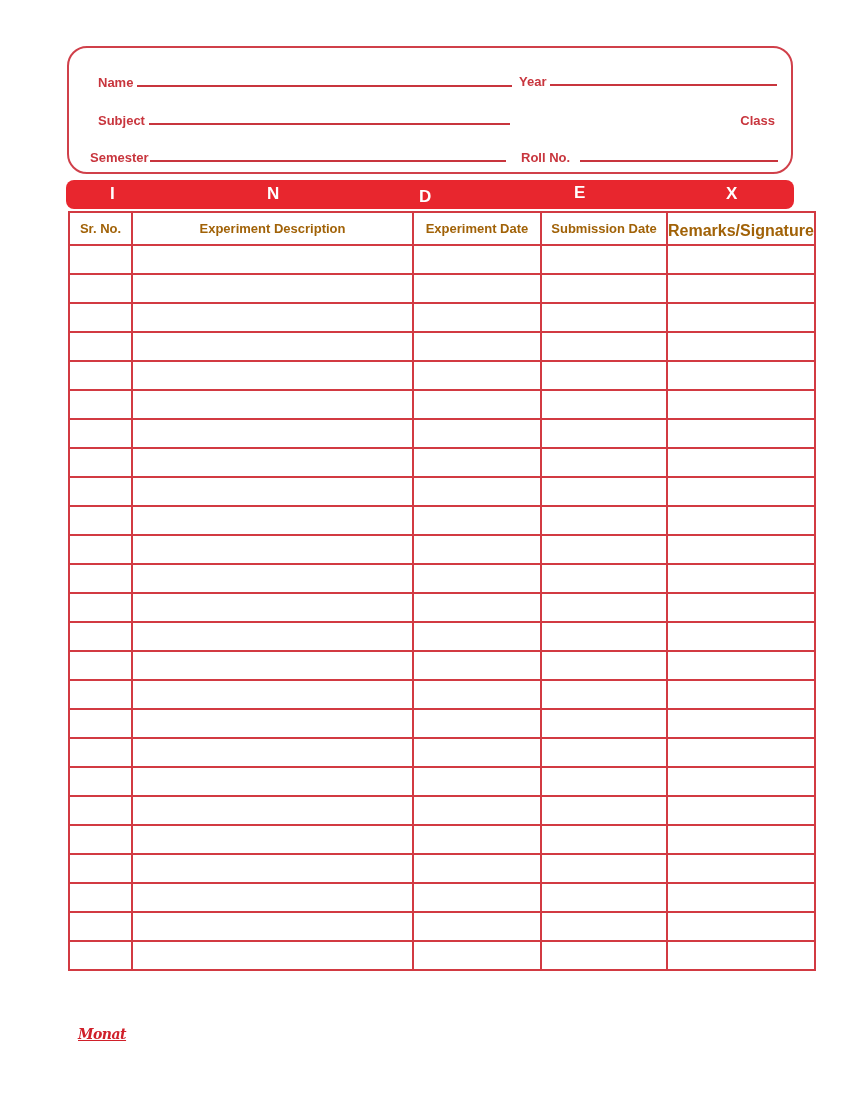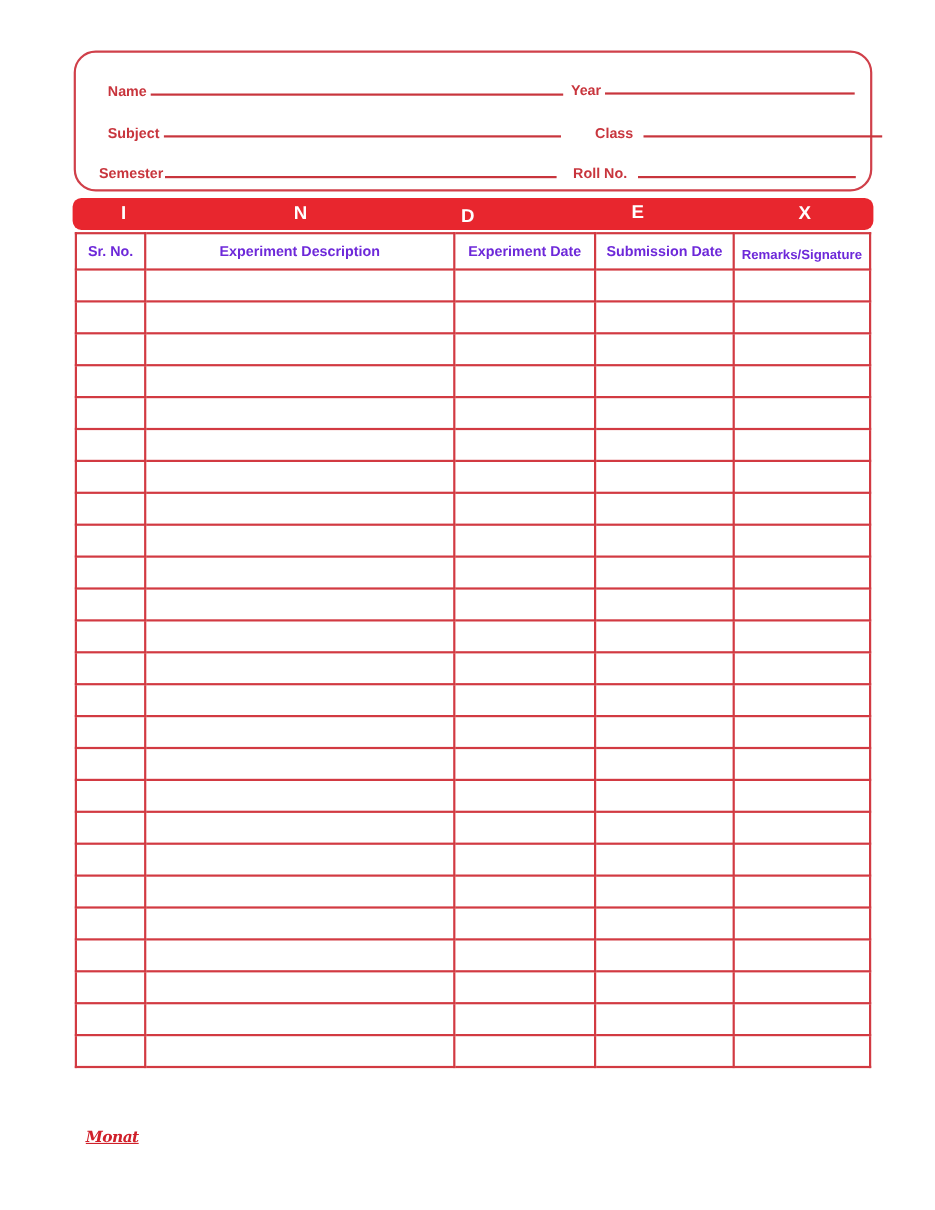--- a/index.html
+++ b/index.html
@@ -5,42 +5,42 @@
   html, body { margin:0; padding:0; background:#ffffff; }
   body { width:850px; height:1100px; position:relative; overflow:hidden; font-family:"Liberation Sans", sans-serif; color:#d0353b; }
   .header-box { position:absolute; left:67px; top:46px; width:726px; height:128px; border:2px solid #d0404a; border-radius:20px; box-sizing:border-box; }
   .field { position:absolute; display:flex; align-items:flex-end; font-weight:bold; font-size:13px; color:#c8353d; }
   .field .lbl { white-space:nowrap; }
   .field .line { flex:1; border-bottom:2px solid #c8353d; margin-left:4px; height:0; margin-bottom:3px; }
   .index-bar { position:absolute; left:66px; top:180px; width:728px; height:29px; background:#e8262e; border-radius:8px; }
   .index-letter { position:absolute; top:4px; color:#ffffff; font-weight:bold; font-size:17px; }
   table.grid { position:absolute; left:68px; top:211px; border-collapse:collapse; table-layout:fixed; }
   table.grid td, table.grid th { border:2px solid #d23a42; padding:0; height:29px; box-sizing:border-box; }
-  table.grid th { height:33px; font-size:13px; font-weight:bold; color:#6d28d9; text-align:center; vertical-align:middle; white-space:nowrap; overflow:visible; }
-  table.grid th.remarks { font-size:12px; padding-top:4px;margin-left:8px; }
+  table.grid th { height:33px; font-size:13px; font-weight:bold; color:#a16207; text-align:center; vertical-align:middle; white-space:nowrap; overflow:visible; }
+  table.grid th.remarks { font-size:16px; padding-top:4px;margin-left:8px; }
   .logo { position:absolute; left:78px; top:1026px; font-family:"DejaVu Serif", serif; font-style:italic; font-weight:bold; font-size:14px; color:#d0202a; text-decoration:underline; letter-spacing:-0.5px;text-align:right; }
 </style>
 </head>
 <body>
 
 <div class="header-box"></div>
 
 <div class="field" style="left:98px; top:75px; width:414px;justify-content:flex-end;">
   <span class="lbl">Name</span>
   <span class="line"></span>
 </div>
 <div class="field" style="left:519px; top:74px; width:258px;text-align:center;">
   <span class="lbl">Year</span>
   <span class="line"></span>
 </div>
 <div class="field" style="left:98px; top:113px; width:412px;">
   <span class="lbl">Subject</span>
   <span class="line"></span>
 </div>
-<div class="field" style="left:541px; top:113px; width:261px;">
+<div class="field" style="left:514px; top:113px; width:261px;flex-direction:column;">
   <span class="lbl">Class</span>
   <span class="line" style="margin-left:9px;"></span>
 </div>
 <div class="field" style="left:90px; top:150px; width:416px;">
   <span class="lbl">Semester</span>
   <span class="line" style="margin-left:1px;"></span>
 </div>
 <div class="field" style="left:521px; top:150px; width:257px;">
   <span class="lbl">Roll No.</span>
   <span class="line" style="margin-left:10px;"></span>

